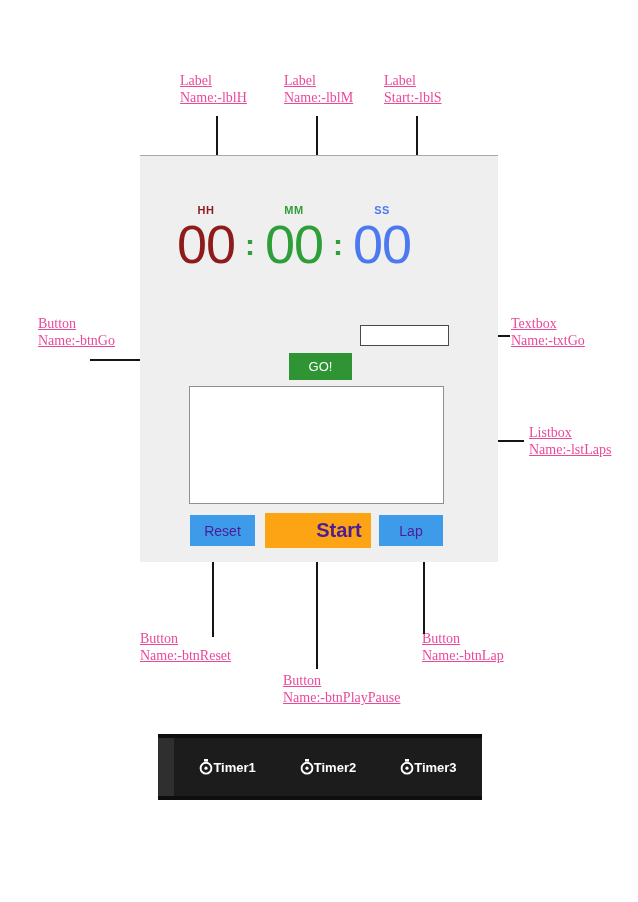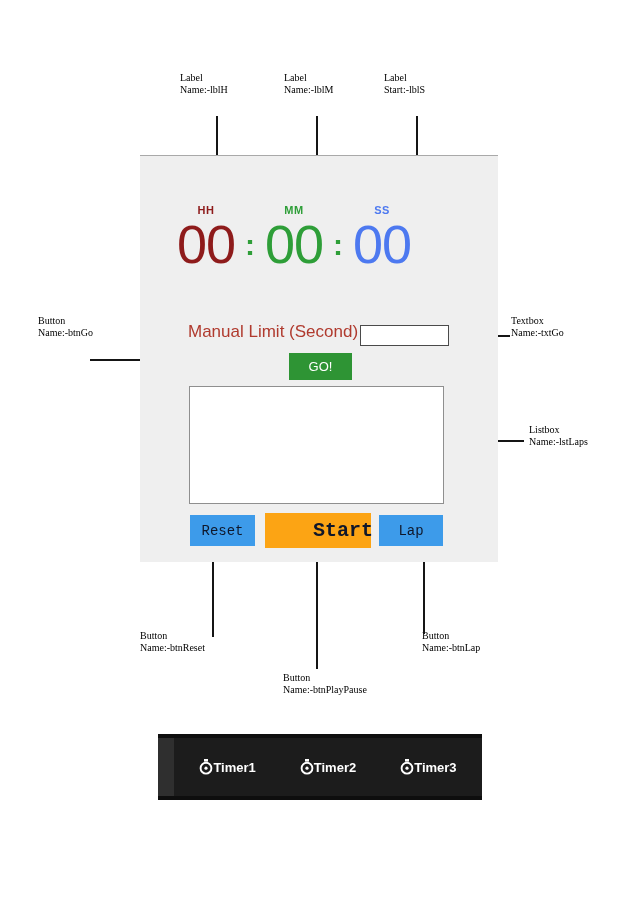--- a/index.html
+++ b/index.html
@@ -1,21 +1,21 @@
 <!DOCTYPE html>
 <html style="--hh: #8e1b1b; --mm: #2e9e38; --ss: #4d79f0; --manual: #b03a2e; --go: #2e9434; --blue: #3d9bea; --orange: #fca414;"><head>
 <meta charset="utf-8">
 <style>
   html,body{margin:0;padding:0;}
   body{
     width:638px;height:902px;position:relative;background:#ffffff;
     font-family:"Liberation Serif", serif;color:#1b1b1b;overflow:hidden;
   }
   
-  .ann{position:absolute;font-size:10px;line-height:1.22;color:#000000;}
+  .ann{position:absolute;font-size:14px;line-height:1.22;color:#ec4899;text-decoration:underline;}
   .ann div{white-space:nowrap;}
   .line{position:absolute;background:#151515;}
   .vline{width:2px;}
   .hline{height:2px;}
 
   
   .panel{
     position:absolute;left:140px;top:155px;width:358px;height:407px;
     background:#efefef;border-top:1px solid #a9a9a9;box-sizing:border-box;
     font-family:"Liberation Sans", sans-serif;
@@ -42,22 +42,22 @@
   .go-btn{
     position:absolute;left:149px;top:197px;width:63px;height:27px;
     background:var(--go,#2e9434);color:#ffffff;border:none;font-size:13px;
     font-family:"Liberation Sans", sans-serif;cursor:pointer;
   }
   .listbox{
     position:absolute;left:49px;top:230px;width:253px;height:116px;
     background:#ffffff;border:1px solid #8f8f8f;
   }
   .btn-row button{
-    border:none;color:#0f172a;cursor:pointer;position:absolute;
-    font-family:Liberation Mono, monospace;
+    border:none;color:#4c1d95;cursor:pointer;position:absolute;
+    font-family:Liberation Sans, sans-serif;
   }
   .reset-btn{left:50px;top:359px;width:65px;height:31px;background:var(--blue,#3d9bea);font-size:14px;color:#eaf4fd;}
   .start-btn{left:125px;top:357px;width:106px;height:35px;background:var(--orange,#fca414);font-size:20px;font-weight:700;padding-left:48px;}
   .lap-btn{left:239px;top:359px;width:64px;height:31px;background:var(--blue,#3d9bea);font-size:14px;color:#eaf4fd;}
 
   
   .taskbar{
     position:absolute;left:158px;top:734px;width:324px;height:66px;
     background:#1c1c1c;border-top:4px solid #0e0e0e;border-bottom:4px solid #0e0e0e;
     box-sizing:border-box;display:flex;align-items:center;
@@ -132,21 +132,20 @@
       <div class="t-head mm">MM</div>
       <div class="t-digits mm">00</div>
     </div>
     <div class="t-colon">:</div>
     <div class="t-col">
       <div class="t-head ss">SS</div>
       <div class="t-digits ss">00</div>
     </div>
   </div>
 
-  <div class="manual-label">Manual Limit (Second)</div>
   <input class="manual-input" type="text" value="" style="">
   <button class="go-btn">GO!</button>
 
   <div class="listbox"></div>
 
   <div class="btn-row">
     <button class="reset-btn">Reset</button>
     <button class="start-btn">Start</button>
     <button class="lap-btn">Lap</button>
   </div>

